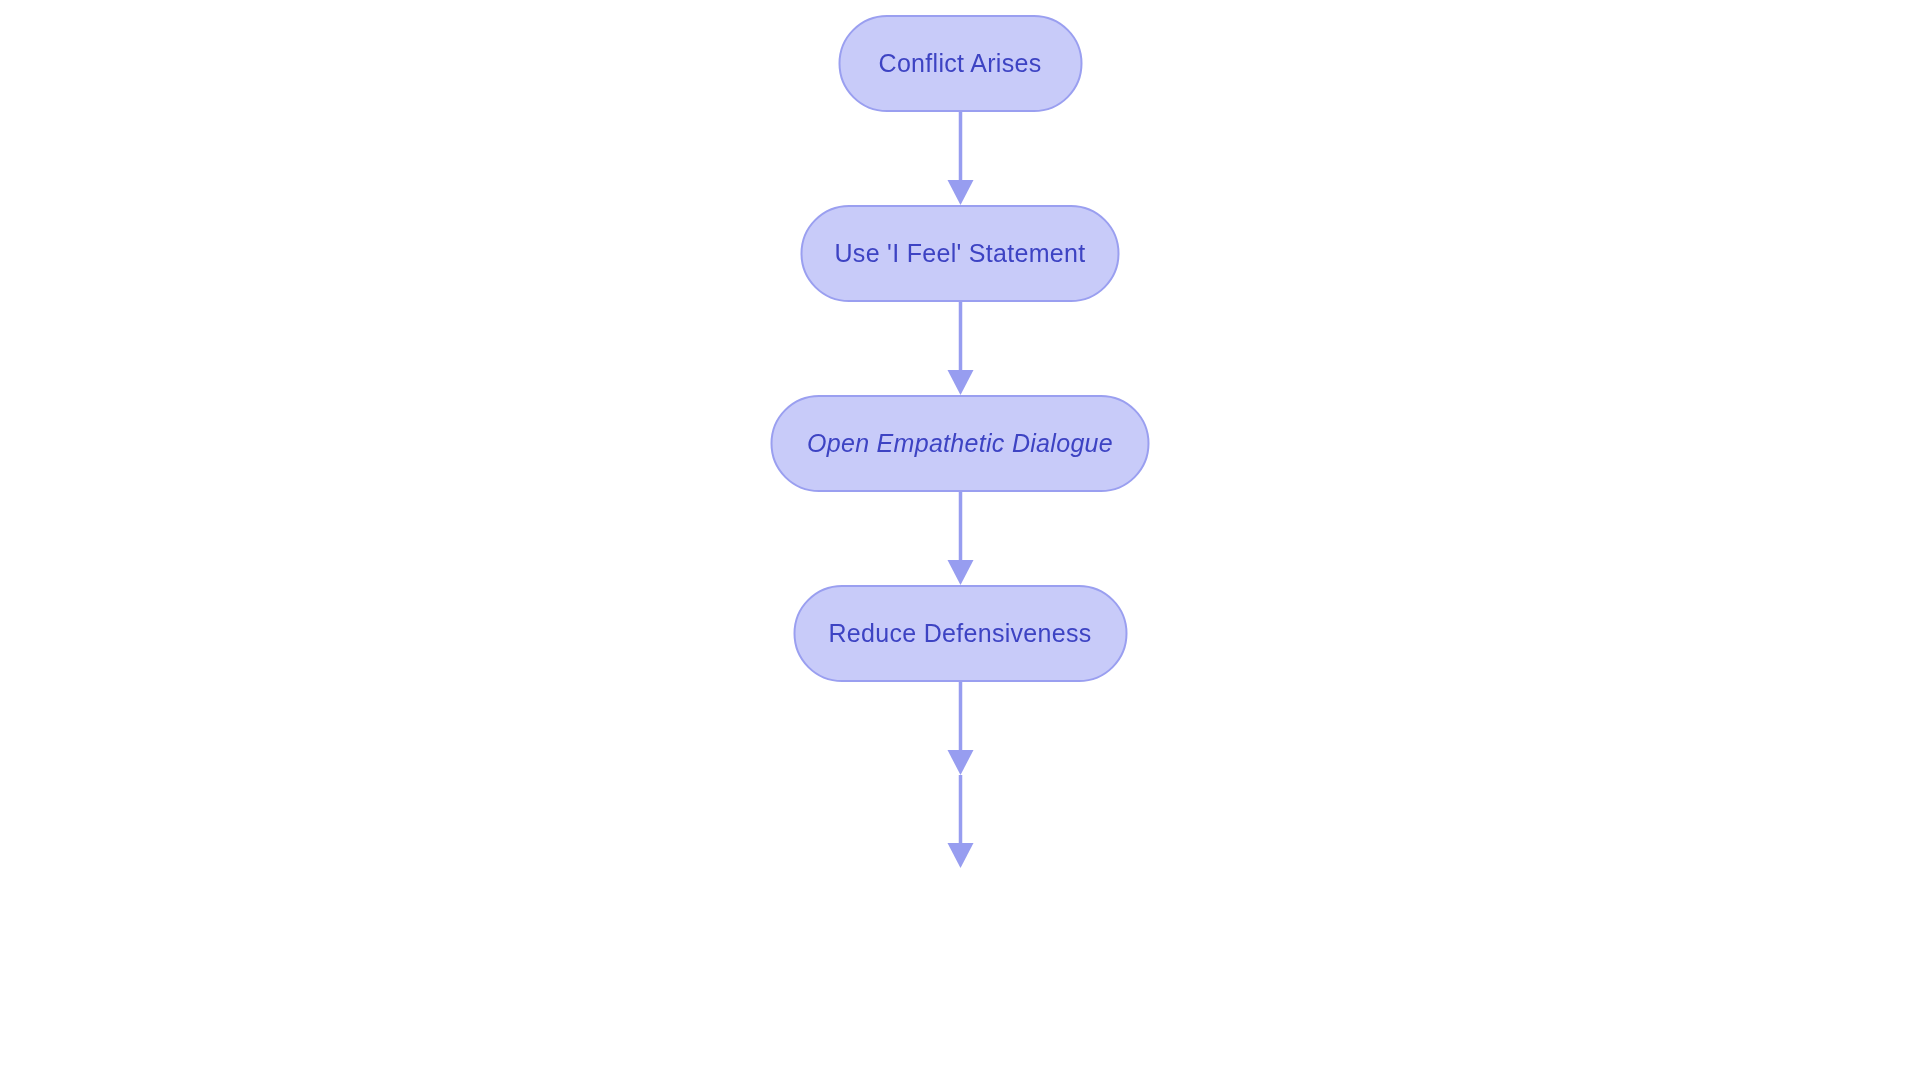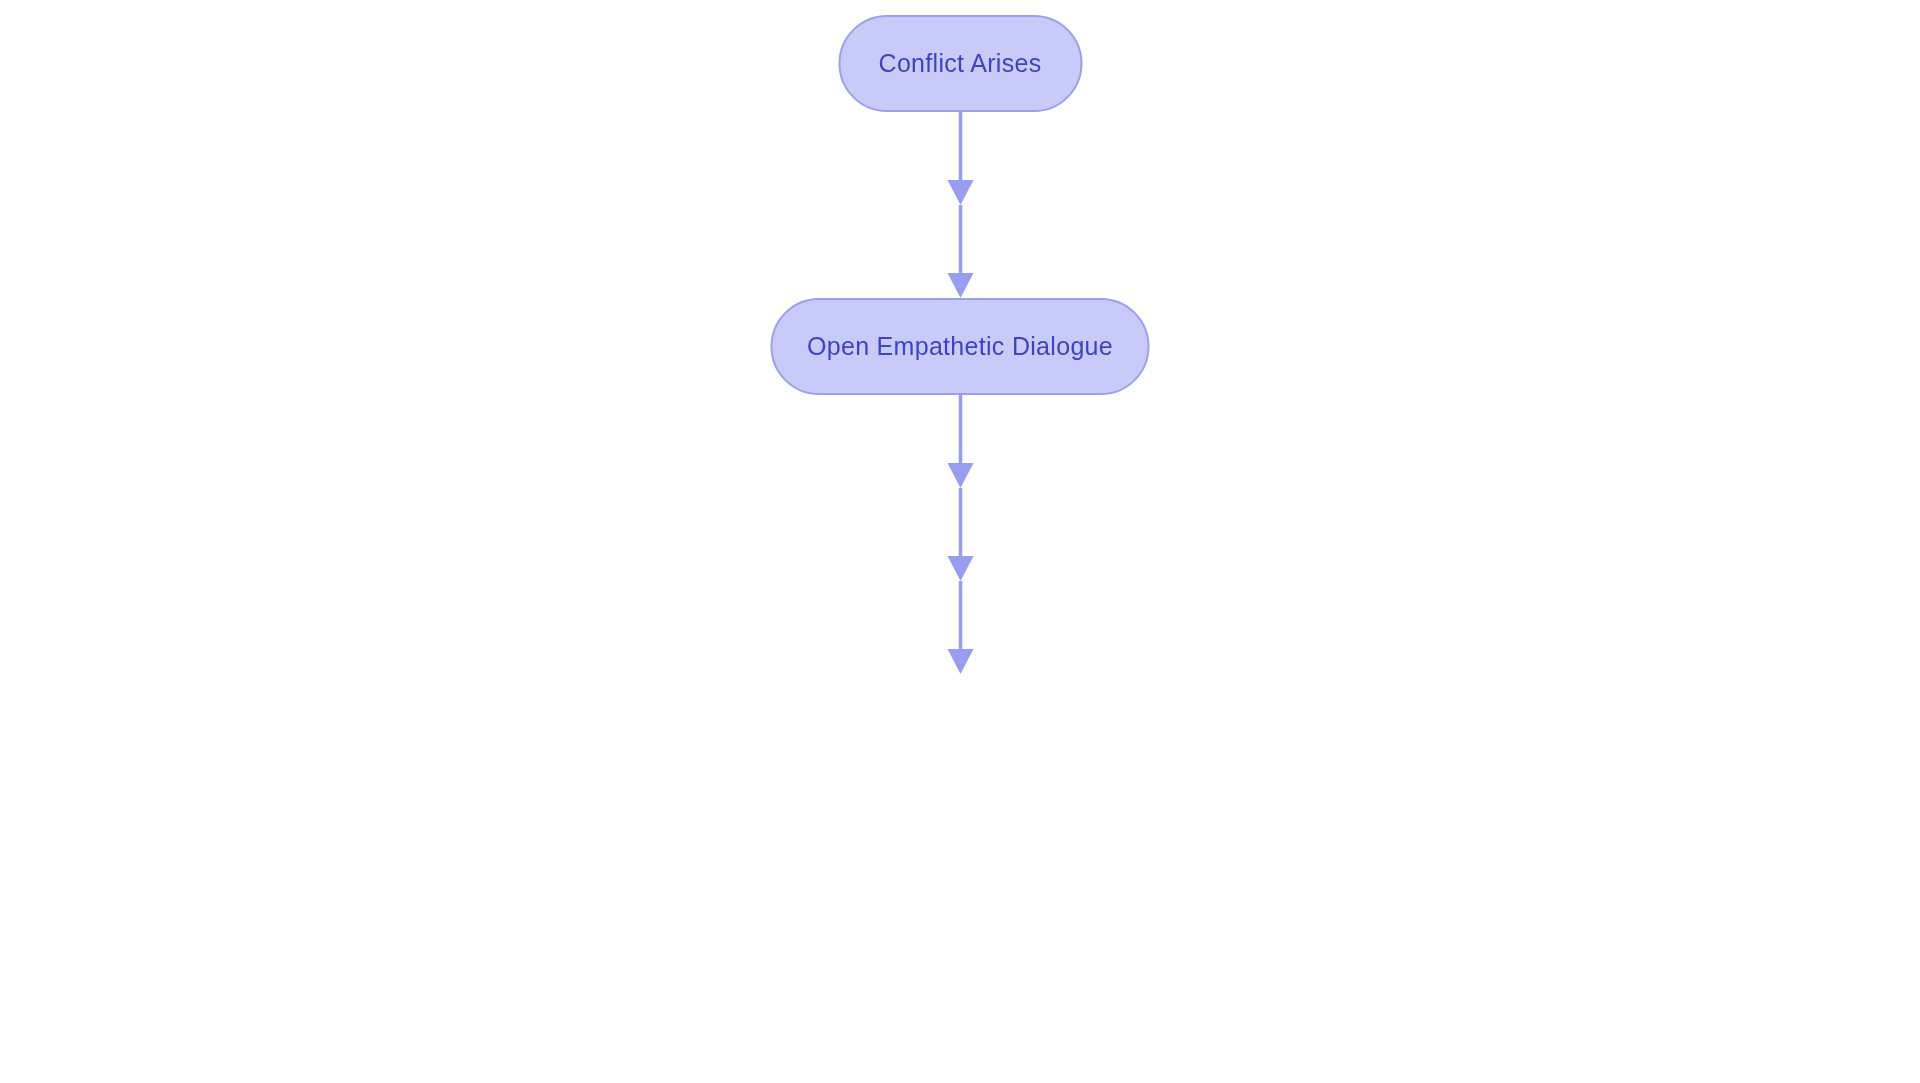--- a/index.html
+++ b/index.html
@@ -32,21 +32,21 @@
     display:flex;
     align-items:center;
     justify-content:center;
     font-size:25px;
     letter-spacing:0.3px;
     white-space:nowrap;
     padding:0 40px;
   }
   .node.n1{width:244px;}
   .node.n2{width:319px;}
-  .node.n3{width:379px;}
+  .node.n3{width:379px;font-style:italic;}
   .node.n4{width:334px;}
   .node.n5{width:417px;}
   .node.n6{width:404px;}
   .connector{
     width:28px;
     height:93px;
     display:block;
     flex:0 0 auto;
   }
   .connector line{stroke:var(--arrow);stroke-width:3.5px;}
@@ -58,33 +58,35 @@
 <div class="canvas">
   <div class="flow">
 
     <div class="node n1">Conflict Arises</div>
 
     <svg class="connector" viewBox="0 0 28 93" aria-hidden="true">
       <line x1="14" y1="0" x2="14" y2="70"></line>
       <polygon points="1,68 27,68 14,93"></polygon>
     </svg>
 
+    <div class="node n2">Use 'I Feel' Statement</div>
 
     <svg class="connector" viewBox="0 0 28 93" aria-hidden="true">
       <line x1="14" y1="0" x2="14" y2="70"></line>
       <polygon points="1,68 27,68 14,93"></polygon>
     </svg>
 
     <div class="node n3">Open Empathetic Dialogue</div>
 
     <svg class="connector" viewBox="0 0 28 93" aria-hidden="true">
       <line x1="14" y1="0" x2="14" y2="70"></line>
       <polygon points="1,68 27,68 14,93"></polygon>
     </svg>
 
+    <div class="node n4">Reduce Defensiveness</div>
 
     <svg class="connector" viewBox="0 0 28 93" aria-hidden="true">
       <line x1="14" y1="0" x2="14" y2="70"></line>
       <polygon points="1,68 27,68 14,93"></polygon>
     </svg>
 
 
     <svg class="connector" viewBox="0 0 28 93" aria-hidden="true">
       <line x1="14" y1="0" x2="14" y2="70"></line>
       <polygon points="1,68 27,68 14,93"></polygon>

